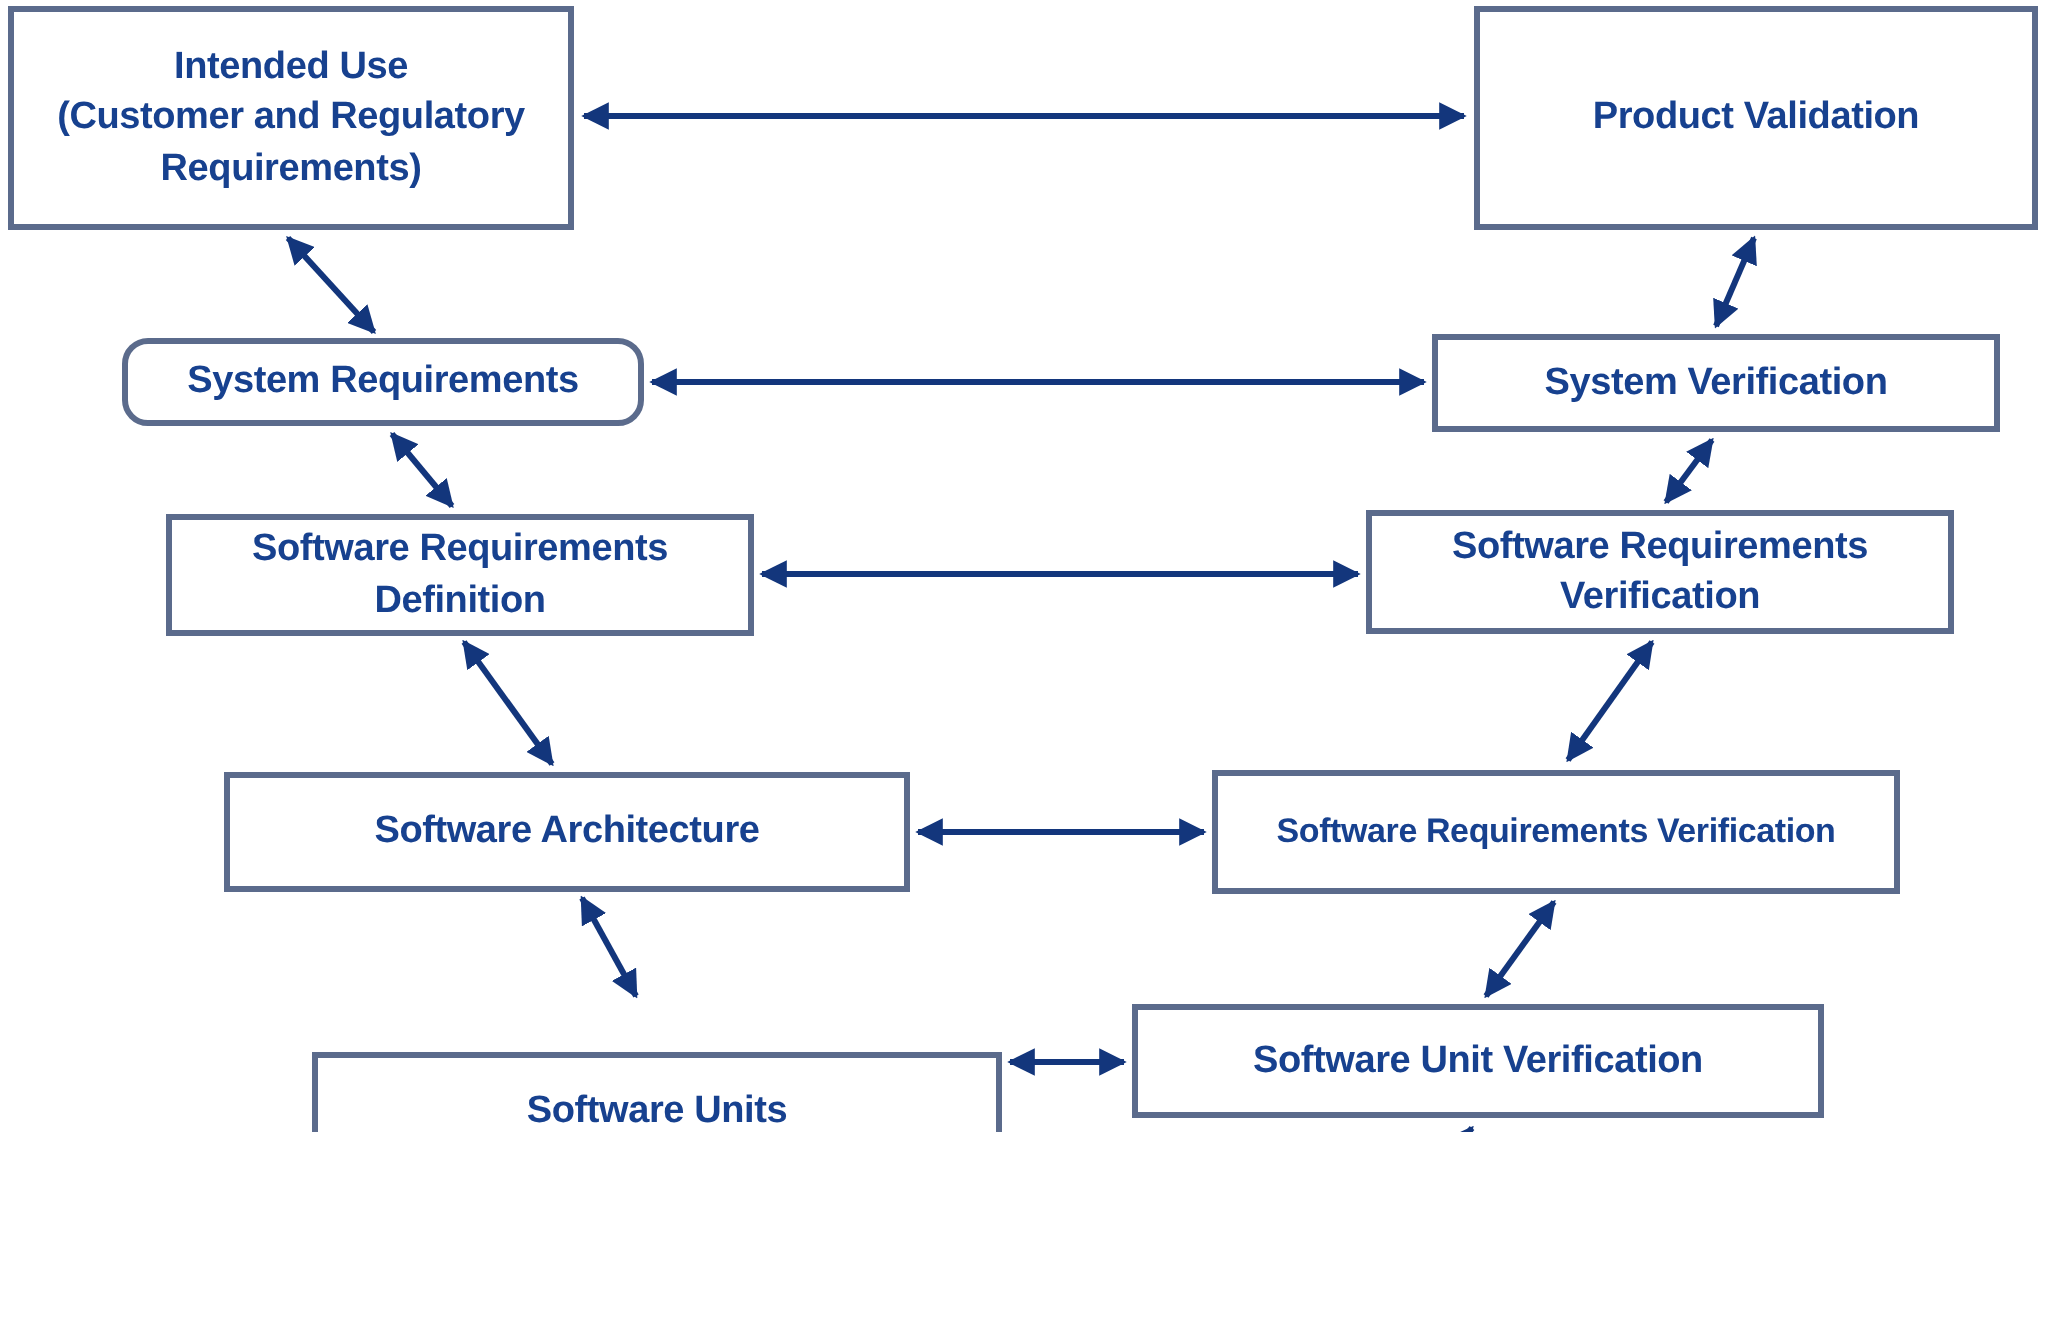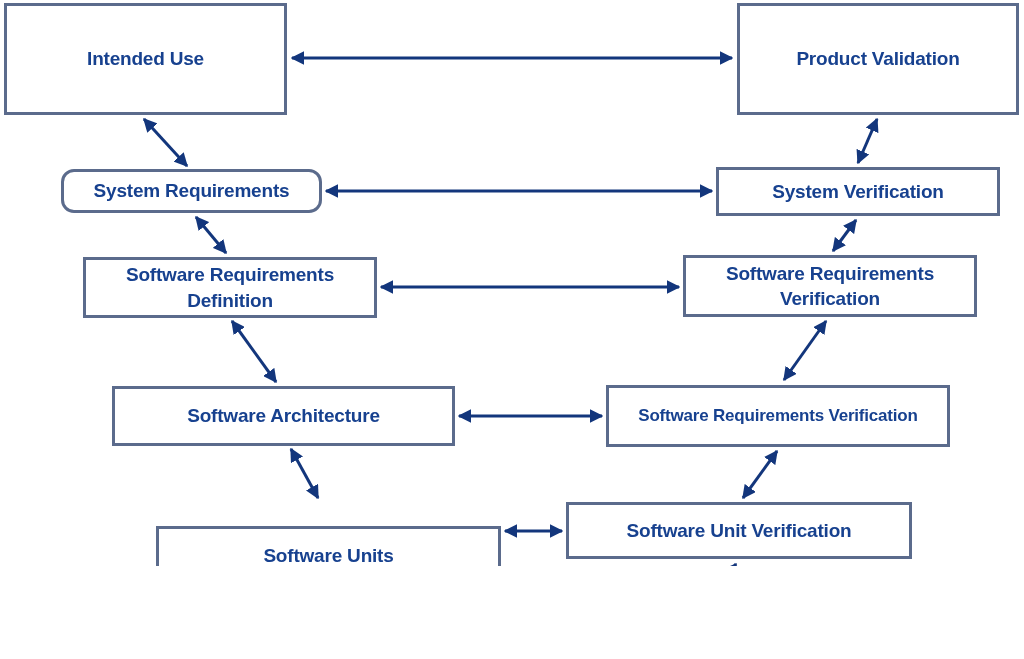--- a/index.html
+++ b/index.html
@@ -78,20 +78,22 @@
 
     <line x1="697" y1="612" x2="736" y2="564" marker-start="url(#ah)" marker-end="url(#ah)"></line>
     <line x1="743" y1="498" x2="777" y2="451" marker-start="url(#ah)" marker-end="url(#ah)"></line>
     <line x1="784" y1="380" x2="826" y2="321" marker-start="url(#ah)" marker-end="url(#ah)"></line>
     <line x1="833" y1="251" x2="856" y2="220" marker-start="url(#ah)" marker-end="url(#ah)"></line>
     <line x1="858" y1="163" x2="877" y2="119" marker-start="url(#ah)" marker-end="url(#ah)"></line>
   </svg>
 
   <div class="node" style="left:4px; top:3px; width:283px; height:112px;">
     <span class="line">Intended Use</span>
+    <span class="line">(Customer and Regulatory</span>
+    <span class="line">Requirements)</span>
   </div>
 
   <div class="node" style="left:737px; top:3px; width:282px; height:112px;">
     <span class="line">Product Validation</span>
   </div>
 
   <div class="node" style="left:61px; top:169px; width:261px; height:44px;border-radius:13px;">
     <span class="line">System Requirements</span>
   </div>
 

